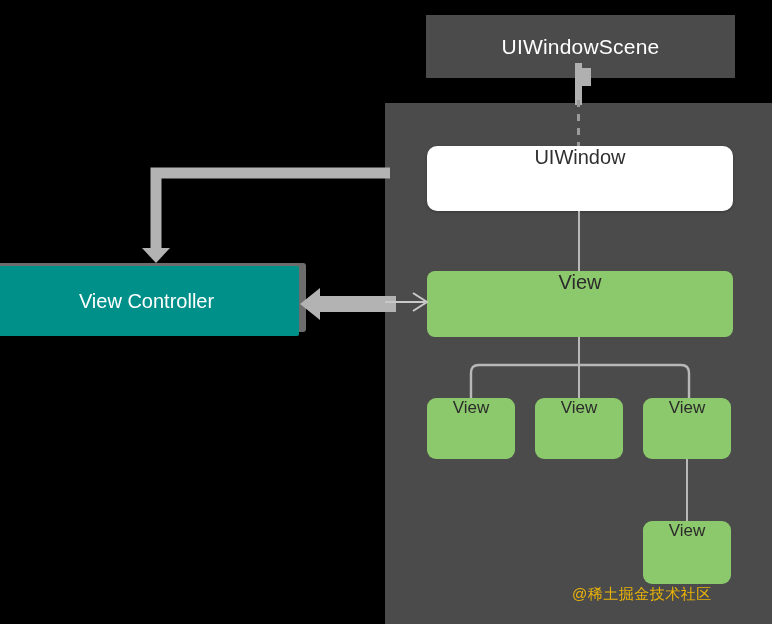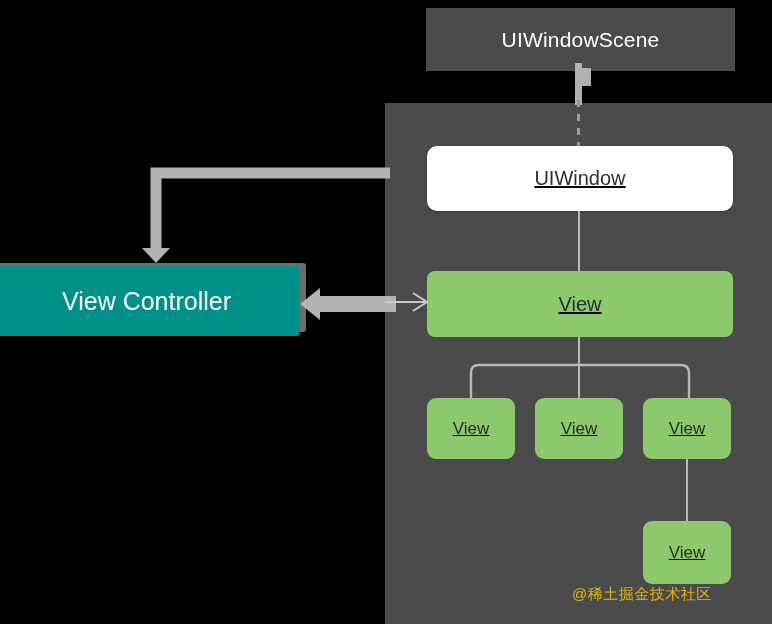--- a/index.html
+++ b/index.html
@@ -24,21 +24,21 @@
     top: 103px;
     width: 387px;
     height: 521px;
     background: #4b4b4b;
   }
 
   
   .scene-header {
     position: absolute;
     left: 426px;
-    top: 8px;
+    top: 15px;
     width: 309px;
     height: 63px;
     background: #4b4b4b;
     display: flex;
     align-items: center;
     justify-content: center;
   }
   .scene-header-label {
     color: #ffffff;
     font-size: 21px;
@@ -110,24 +110,23 @@
     top: 459px;
     width: 2px;
     height: 63px;
     background: #b8b8b8;
   }
 
   
   .node {
     position: absolute;
     display: flex;
-    align-items: center;
+    align-items: flex-start;
     justify-content: center;
     border-radius: 8px;
-    text-decoration: underline;
   }
   .node-label { white-space: nowrap; }
 
   .node-uiwindow {
     left: 427px;
     top: 146px;
     width: 306px;
     height: 65px;
     background: #ffffff;
     border-radius: 10px;
@@ -195,21 +194,21 @@
     width: 305px;
     height: 70px;
     background: #00908a;
     display: flex;
     align-items: center;
     justify-content: center;
     border-radius: 2px;
   }
   .node-viewcontroller .node-label {
     color: #ffffff;
-    font-size: 25px;
+    font-size: 20px;
     white-space: nowrap;
   }
 
   
   .vc-elbow {
     position: absolute;
     left: 140px;
     top: 160px;
     width: 250px;
     height: 105px;

